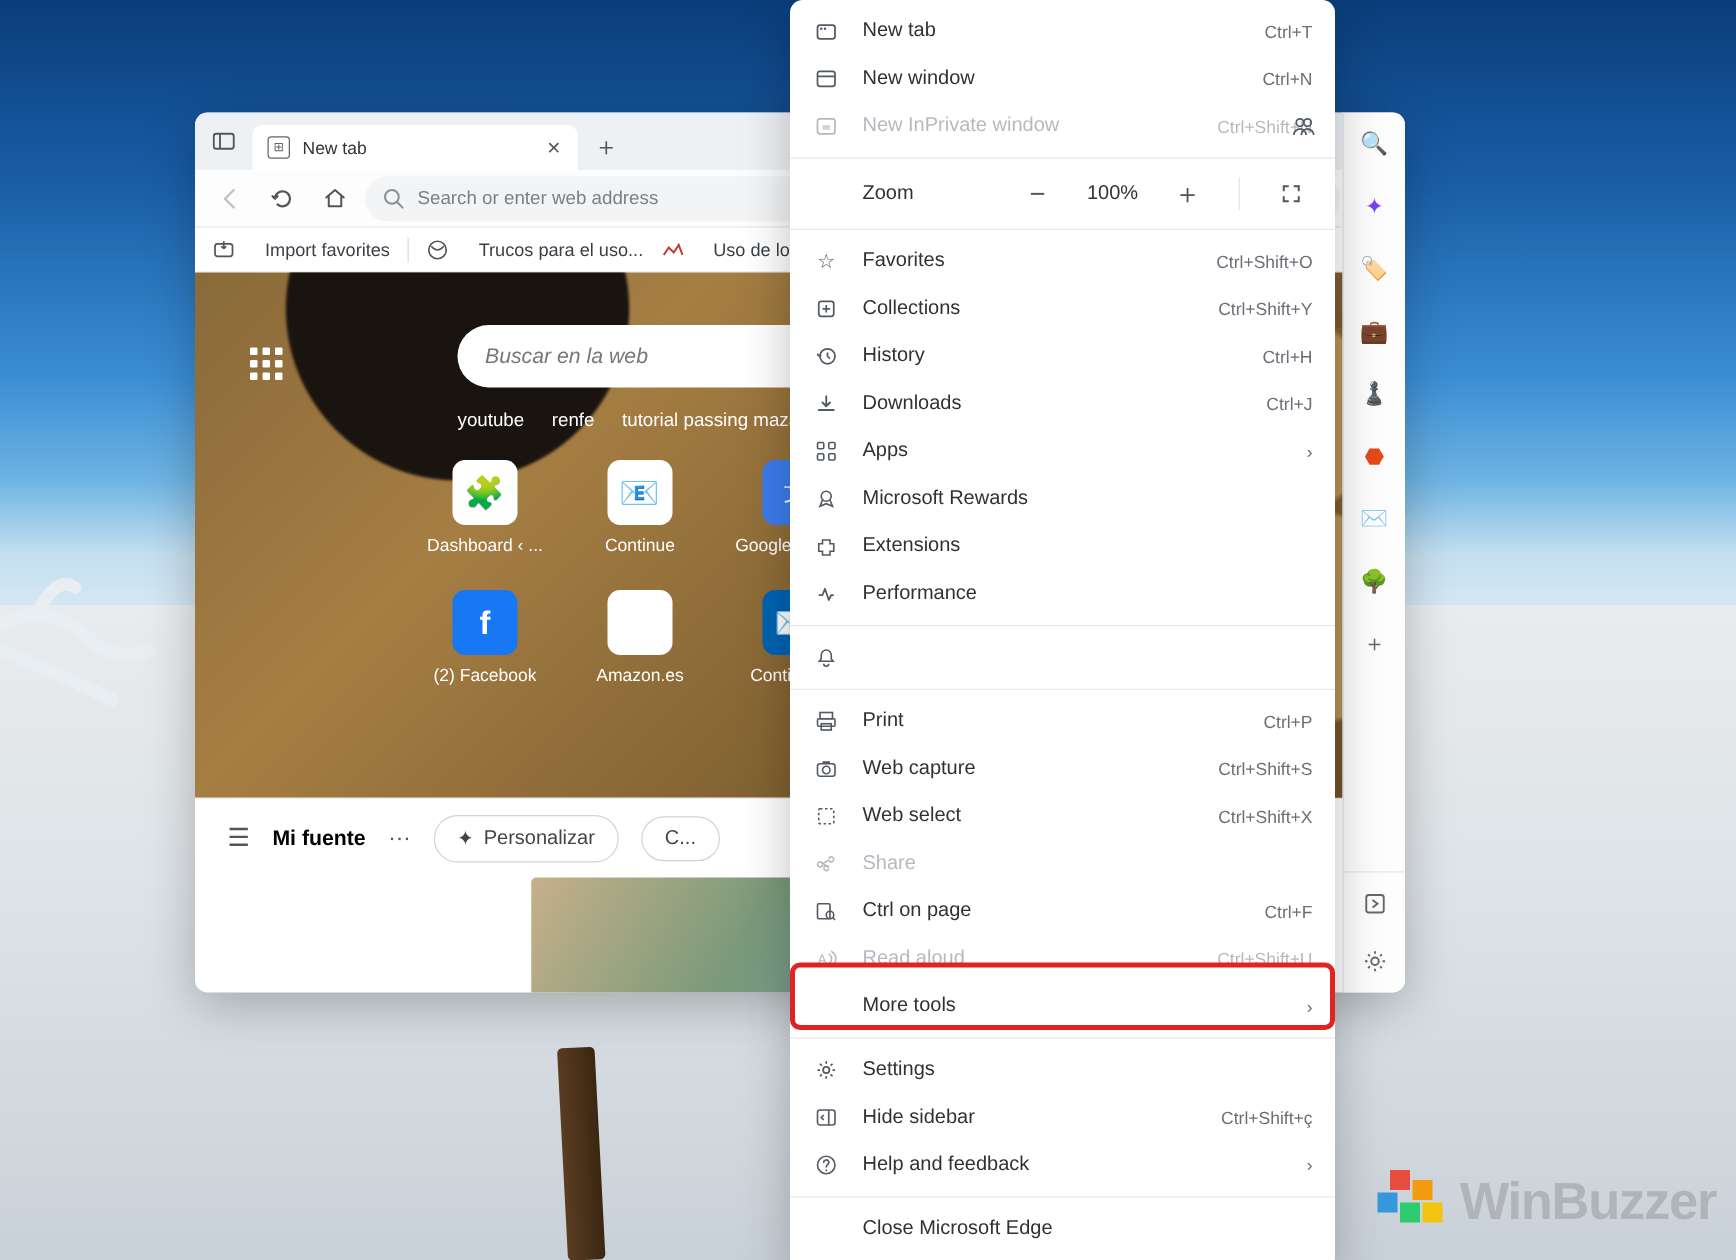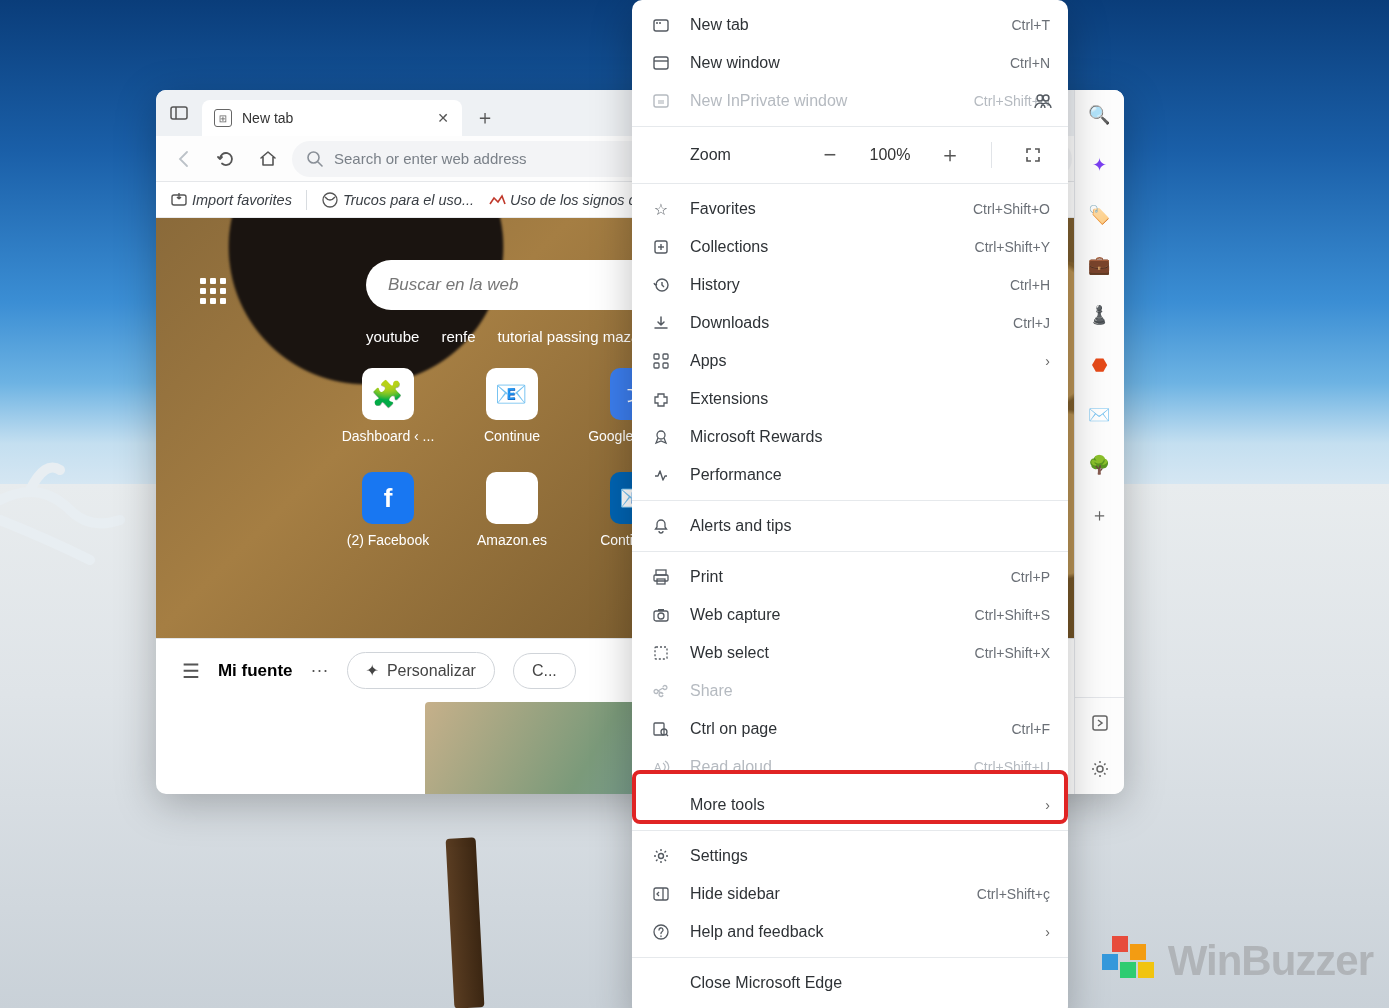--- a/index.html
+++ b/index.html
@@ -41,21 +41,21 @@
   .win-btn{width:46px;height:46px;display:flex;align-items:center;justify-content:center;color:#444;}
 
   .toolbar{height:46px;background:#fdfdfd;display:flex;align-items:center;padding:0 10px;gap:6px;border-bottom:1px solid #e5e7ea;}
   .tbtn{width:36px;height:36px;border-radius:6px;display:flex;align-items:center;justify-content:center;color:#555;}
   .tbtn.disabled{color:#bcc2c8;}
   .omnibox{flex:1;height:36px;border-radius:18px;background:#f3f4f6;display:flex;align-items:center;padding:0 14px;gap:10px;color:#7a8088;font-size:15px;}
   .omnibox .search-ic{width:18px;height:18px;}
   .more-btn{width:36px;height:36px;border-radius:6px;border:2px solid #9aa2ac;display:flex;align-items:center;justify-content:center;font-weight:bold;color:#555;letter-spacing:2px;}
 
   .favbar{height:36px;display:flex;align-items:center;gap:14px;padding:0 14px;border-bottom:1px solid #e9ebee;font-size:14.5px;color:#3a3f45;}
-  .favbar .item{display:flex;align-items:center;gap:4px;font-style:italic;}
+  .favbar .item{display:flex;align-items:flex-end;gap:24px;}
   .favbar .ico{width:18px;height:18px;display:flex;align-items:center;justify-content:center;}
 
   .content{position:relative;height:calc(100% - 46px - 46px - 36px);}
   .hero{position:relative;height:420px;background:linear-gradient(135deg,#8a6a3a 0%,#a57e43 30%,#7a5c2e 70%,#4a3819 100%);color:#fff;overflow:hidden;}
   .giraffe{position:absolute;right:-60px;bottom:-40px;width:520px;height:460px;background:
     radial-gradient(circle at 30% 30%,#c19a5a 0 20%,transparent 21%),
     radial-gradient(circle at 55% 50%,#c19a5a 0 18%,transparent 19%),
     radial-gradient(circle at 70% 25%,#c19a5a 0 15%,transparent 16%),
     radial-gradient(circle at 42% 70%,#c19a5a 0 20%,transparent 21%),
     radial-gradient(circle at 75% 60%,#c19a5a 0 17%,transparent 18%),
@@ -382,50 +382,49 @@
           <rect x="2" y="11" width="5" height="5" rx="1" fill="none" stroke="currentColor" stroke-width="1.3"></rect>
           <rect x="11" y="11" width="5" height="5" rx="1" fill="none" stroke="currentColor" stroke-width="1.3"></rect>
         </svg>
       </span>
     <span class="mlabel">Apps</span>
     <span class="chev">›</span>
   </div>
   <div class="mrow">
     <span class="mic">
         <svg width="18" height="18" viewBox="0 0 18 18">
-          <path d="M6 4h6v3h3v6h-3v3H6v-3H3V7h3z" fill="none" stroke="currentColor" stroke-width="1.3"></path>
-        </svg>
-      </span>
-    <span class="mlabel">Extensions</span>
-  </div>
-  <div class="mrow">
-    <span class="mic">
-        <svg width="18" height="18" viewBox="0 0 18 18">
           <circle cx="9" cy="7" r="4" fill="none" stroke="currentColor" stroke-width="1.3"></circle>
           <path d="M6 10l-2 5 5-2 5 2-2-5" fill="none" stroke="currentColor" stroke-width="1.3"></path>
         </svg>
       </span>
     <span class="mlabel">Microsoft Rewards</span>
   </div>
   <div class="mrow">
     <span class="mic">
         <svg width="18" height="18" viewBox="0 0 18 18">
+          <path d="M6 4h6v3h3v6h-3v3H6v-3H3V7h3z" fill="none" stroke="currentColor" stroke-width="1.3"></path>
+        </svg>
+      </span>
+    <span class="mlabel">Extensions</span>
+  </div>
+  <div class="mrow">
+    <span class="mic">
+        <svg width="18" height="18" viewBox="0 0 18 18">
           <path d="M3 10h3l2-5 3 9 2-4h2" fill="none" stroke="currentColor" stroke-width="1.4" stroke-linejoin="round"></path>
         </svg>
       </span>
     <span class="mlabel">Performance</span>
   </div>
   <div class="msep"></div>
   <div class="mrow">
     <span class="mic">
         <svg width="18" height="18" viewBox="0 0 18 18">
           <path d="M9 3a4 4 0 0 1 4 4v3l1.5 2h-11L5 10V7a4 4 0 0 1 4-4zM7 14a2 2 0 0 0 4 0" fill="none" stroke="currentColor" stroke-width="1.3"></path>
         </svg>
       </span>
-    <span class="mlabel">Alerts and tips</span>
   </div>
   <div class="msep"></div>
   <div class="mrow">
     <span class="mic">
         <svg width="18" height="18" viewBox="0 0 18 18">
           <rect x="4" y="2" width="10" height="5" fill="none" stroke="currentColor" stroke-width="1.3"></rect>
           <rect x="2" y="7" width="14" height="6" rx="1" fill="none" stroke="currentColor" stroke-width="1.3"></rect>
           <rect x="5" y="11" width="8" height="5" fill="none" stroke="currentColor" stroke-width="1.3"></rect>
         </svg>
       </span>

